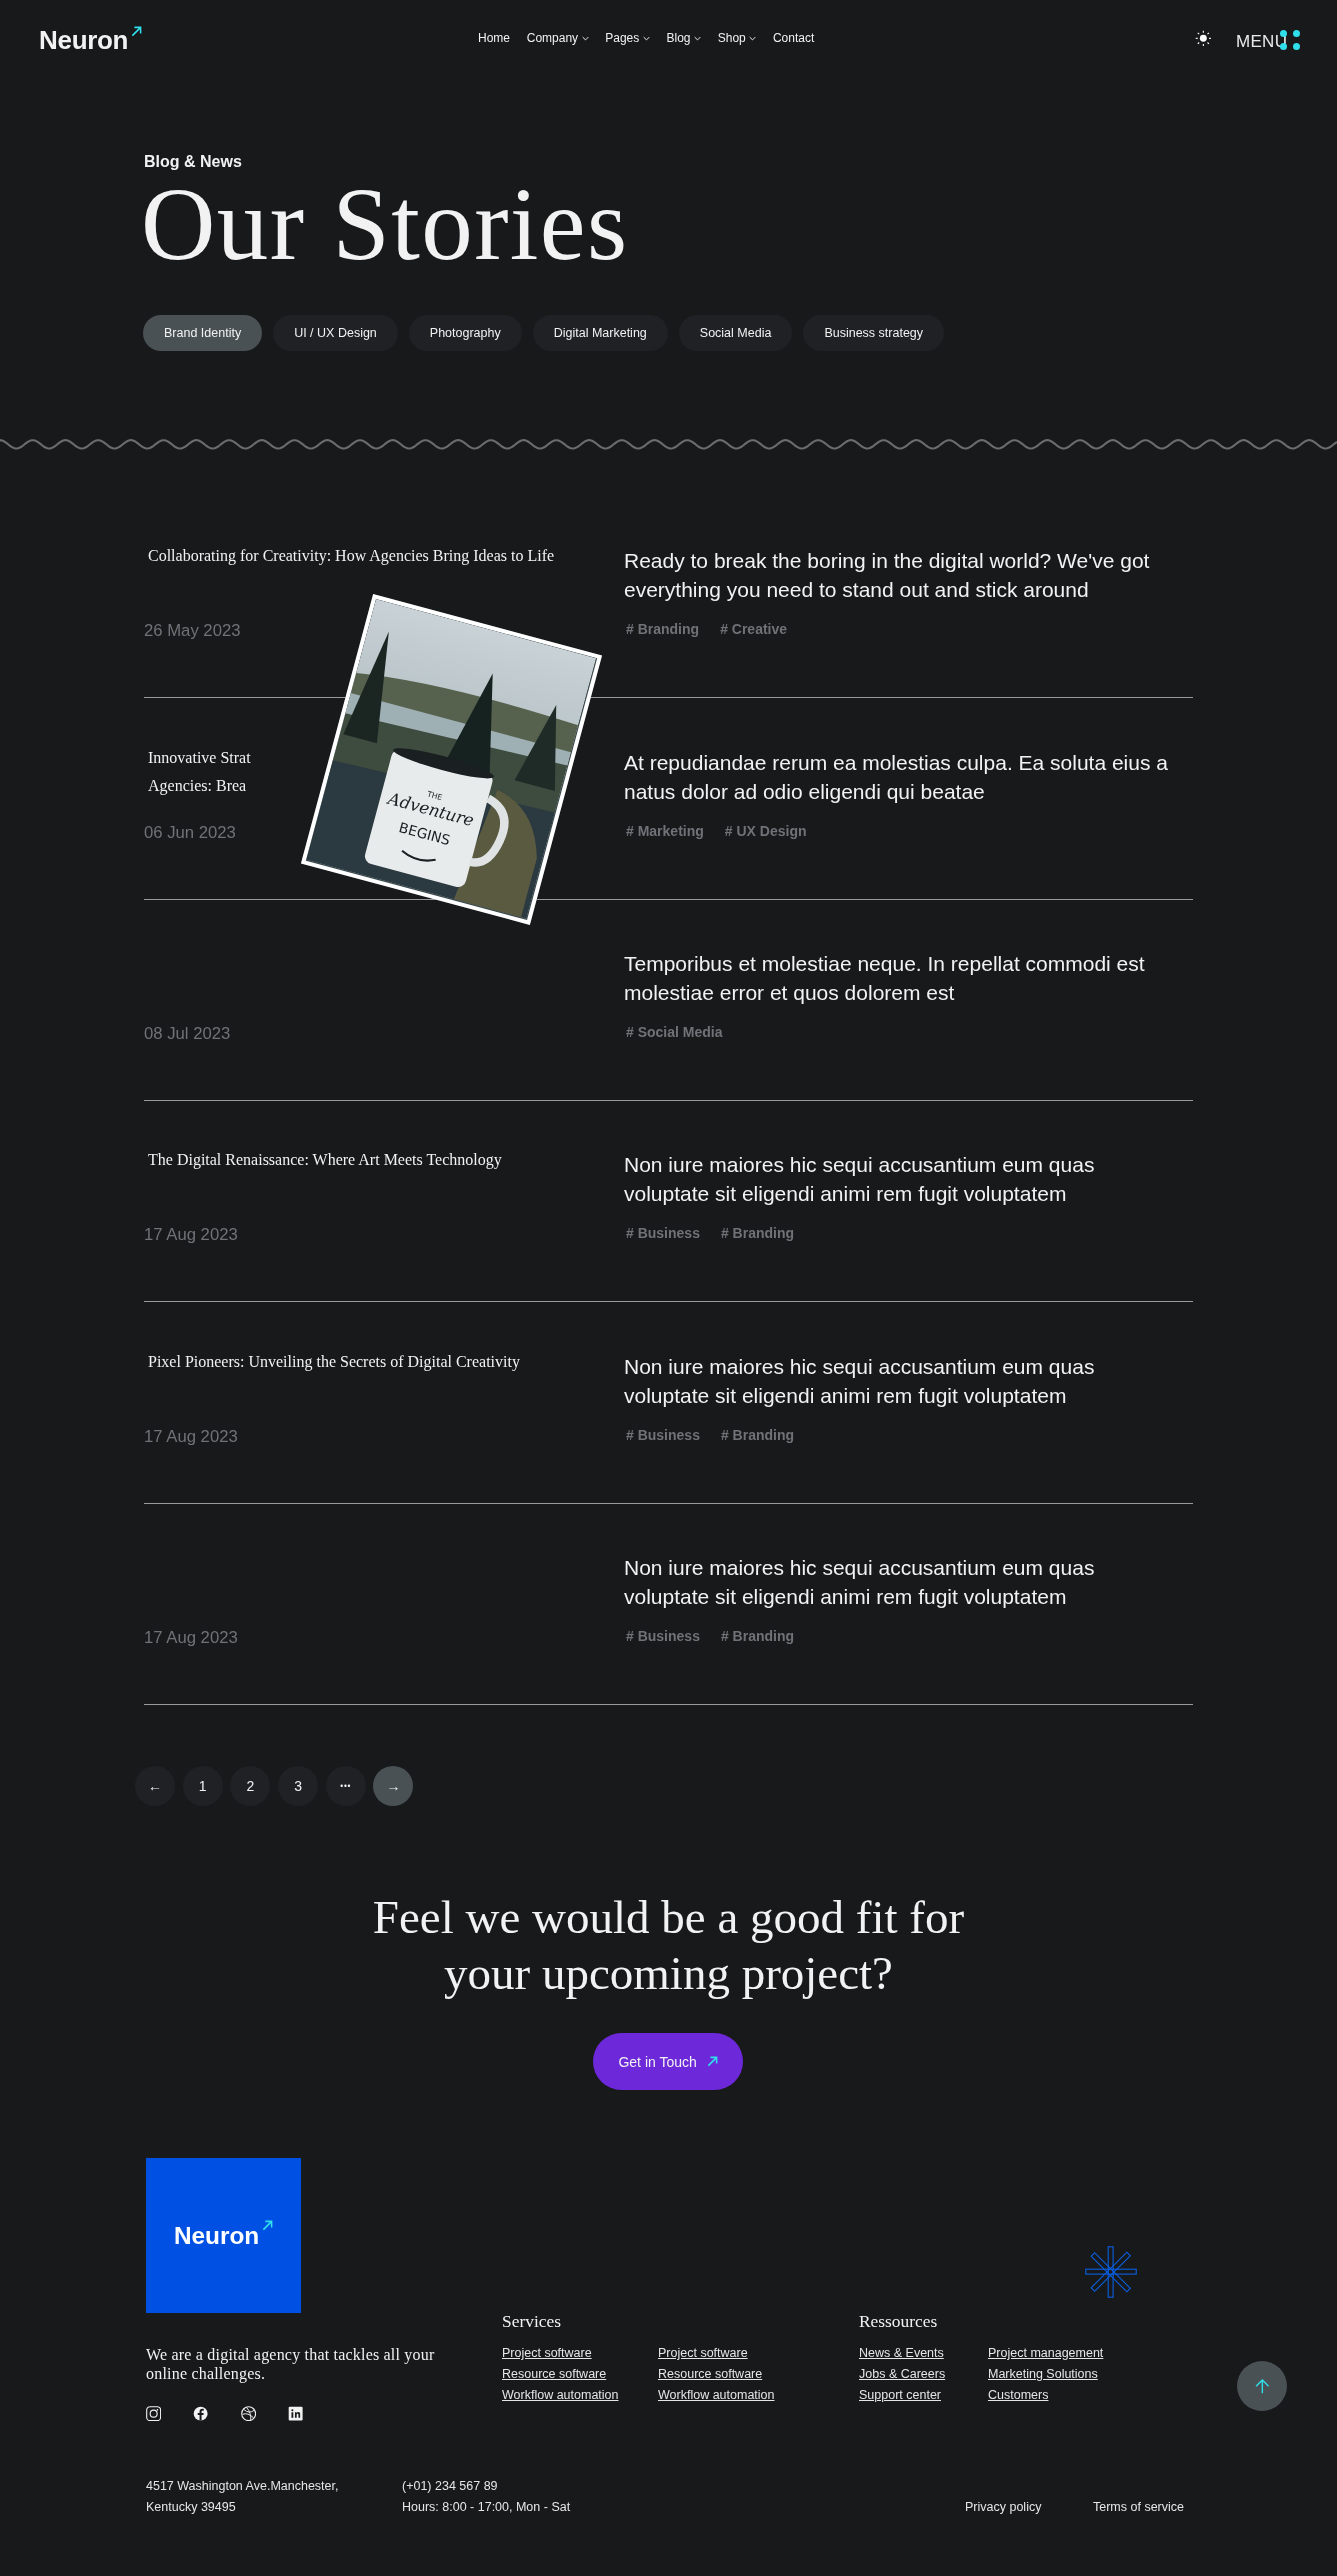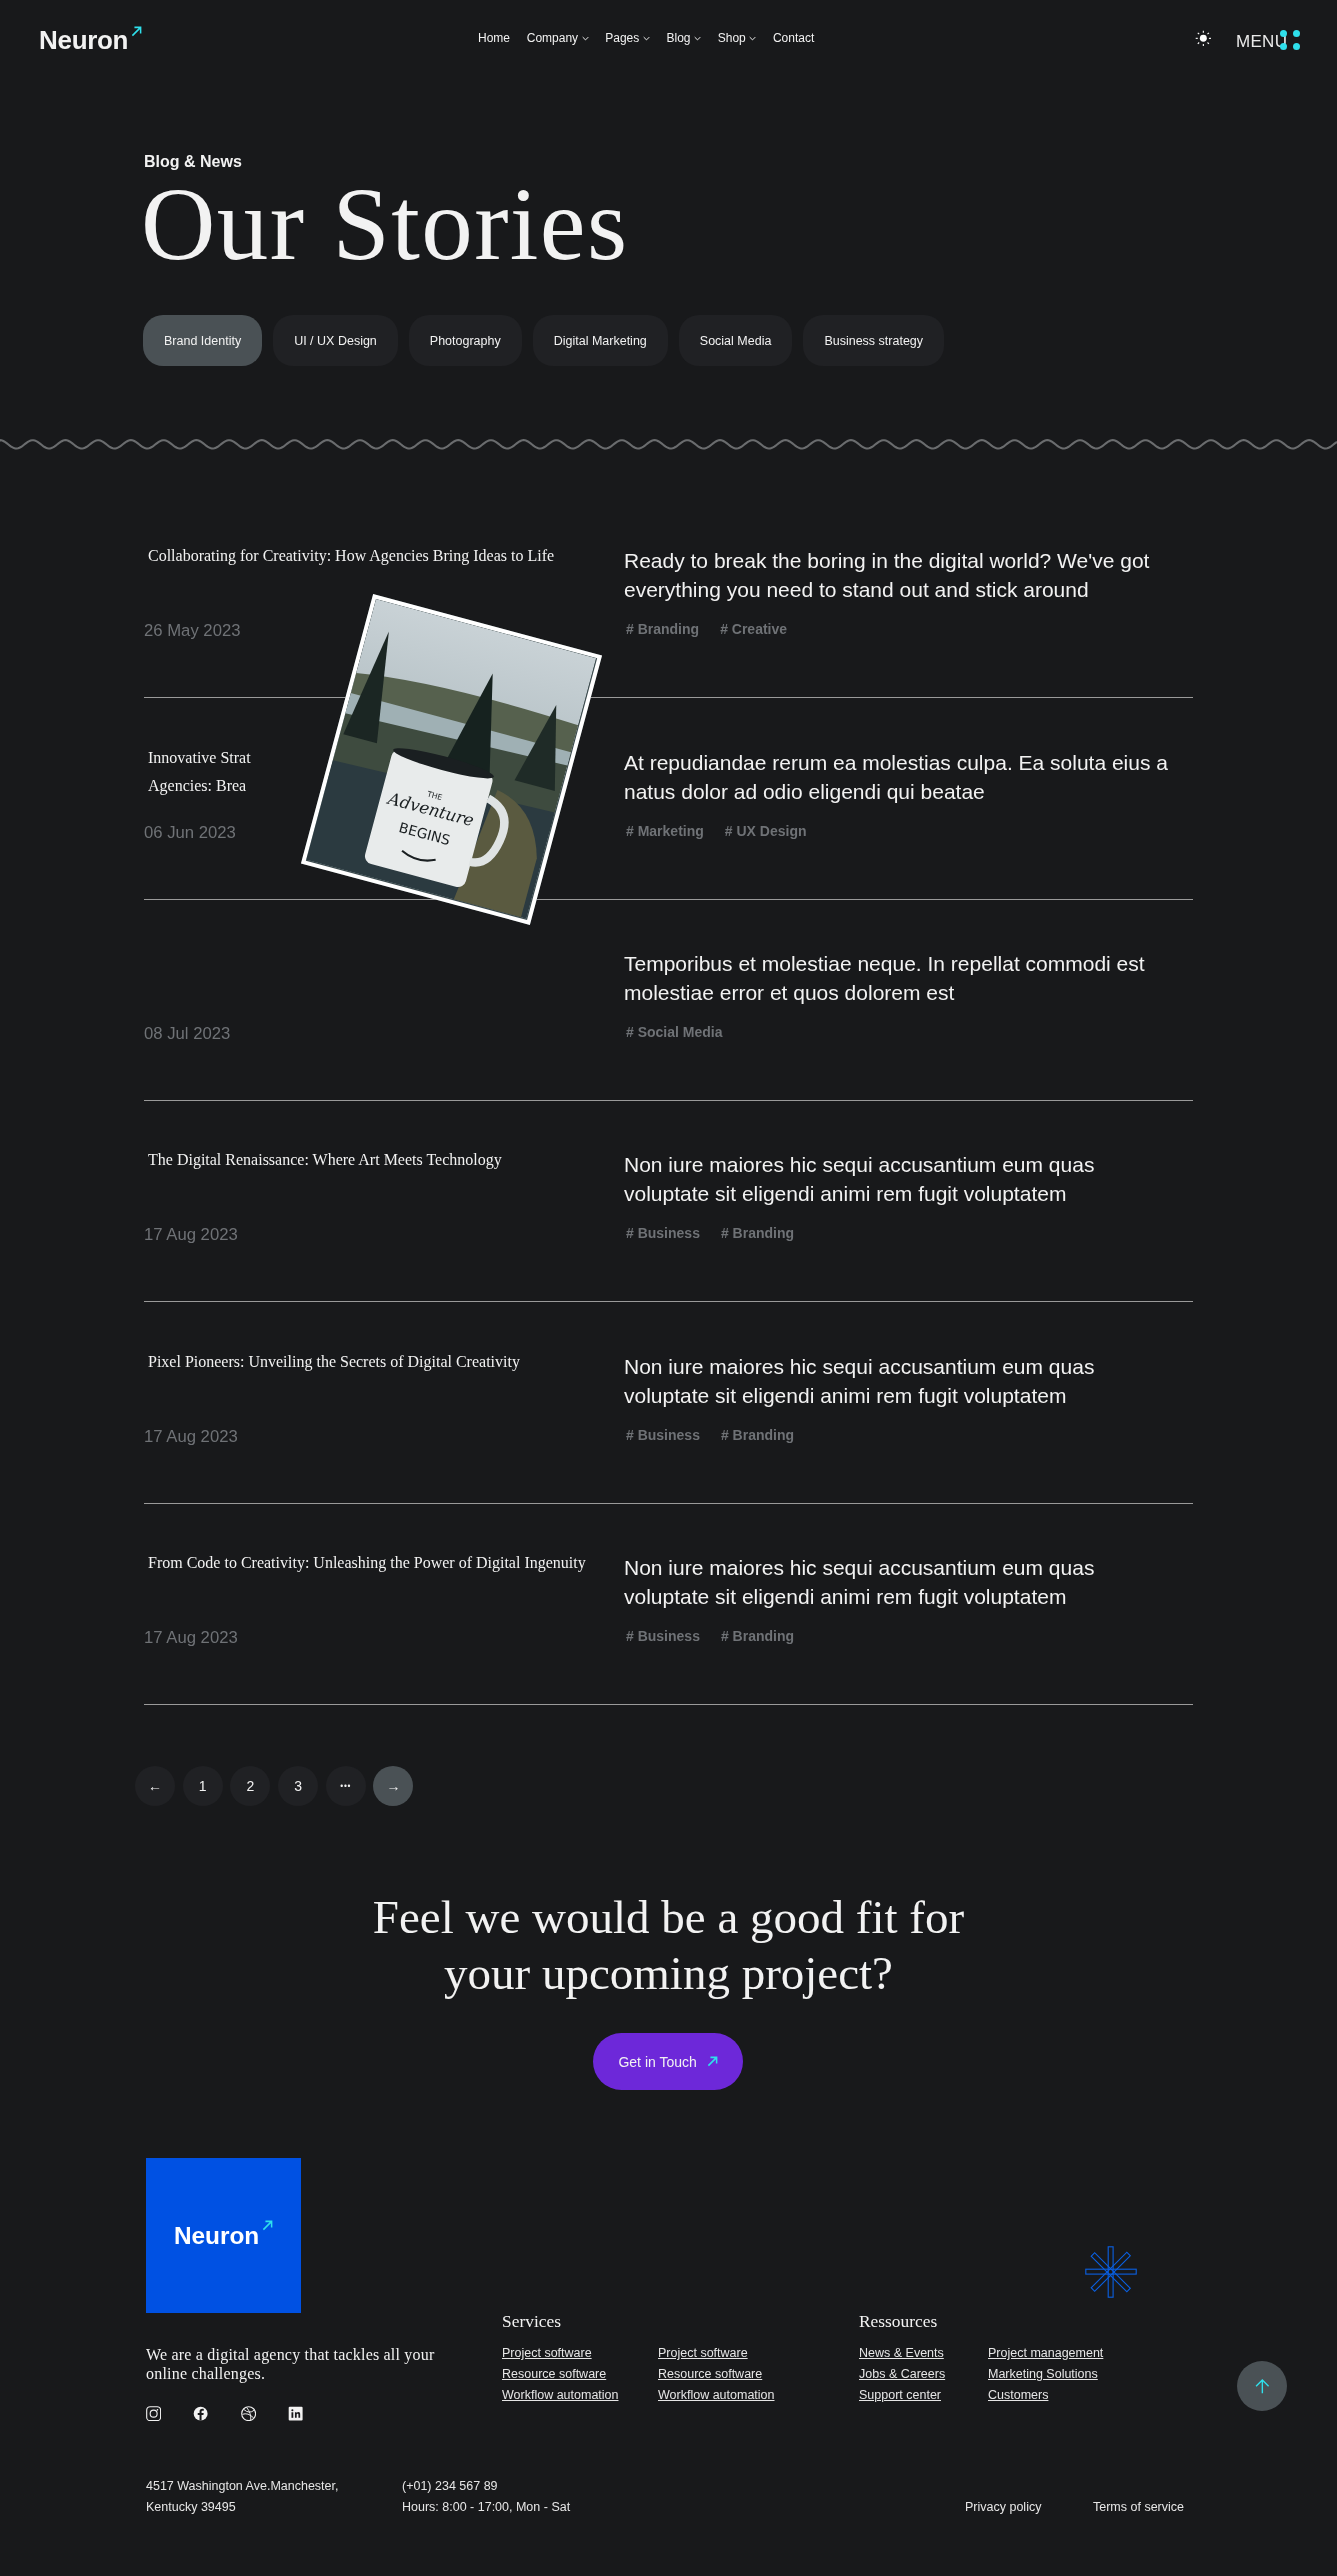--- a/index.html
+++ b/index.html
@@ -20,21 +20,21 @@
   .chev { width: 7px; height: 7px; }
   .sun { left: 1195px; top: 30px; width: 16.7px; height: 16.7px; }
   .menu-label { left: 1236px; top: 32px; font-size: 17px; color: #eaeaea; letter-spacing: 0.3px; }
   .dots { left: 1280px; top: 30px; width: 19.5px; height: 19.5px; display: grid; grid-template-columns: 7px 7px; gap: 5.6px; }
   .dots span { width: 7px; height: 7px; border-radius: 50%; background: #2fe0ec; }
 
   
   .eyebrow { left: 144px; top: 153px; font-size: 16px; font-weight: 700; color: #f2f2f2; }
   .hero-title { left: 141px; top: 173px; font-family: "Liberation Serif", serif; font-size: 103px; line-height: 1; letter-spacing: 1.4px; color: #f2f2f2; font-weight: 400; }
   .chips { left: 143px; top: 315px; display: flex; gap: 11px; }
-  .chip { height: 51px; padding: 4px 21px; border-radius: 20px; background: #202124; color: #f2f2f2; font-size: 12.5px; display: flex; align-items: center; cursor: pointer; }
+  .chip { height: 36px; padding: 4px 21px; border-radius: 20px; background: #202124; color: #f2f2f2; font-size: 12.5px; display: flex; align-items: center; cursor: pointer; }
   .chip.active { background: #4a5155; }
 
   .wave { left: 0; top: 436px; width: 1337px; height: 16.7px; }
 
   
   .article { position: absolute; left: 144px; width: 1049px; height: 201px; border-bottom: 1.4px solid #9a9a9a; }
   .a-title { position: absolute; left: 4px; top: 0; width: 446px; font-family: "Liberation Serif", serif; font-size: 16px; line-height: 28px; color: #f2f2f2; }
   .a-date { position: absolute; left: 0; top: 78px; font-size: 16.7px; color: #6f7276; }
   .a-excerpt { position: absolute; left: 480px; top: 5.6px; width: 557px; font-size: 21px; line-height: 29px; color: #f2f2f2; }
   .a-tags { position: absolute; left: 482px; top: 78px; display: flex; gap: 21px; font-size: 14px; color: #6f7276; font-weight: 700; }
@@ -189,21 +189,20 @@
   <div class="a-title" style="top:45px">Pixel Pioneers: Unveiling the Secrets of Digital Creativity</div>
   <div class="a-date" style="top:124px">17 Aug 2023</div>
   <div class="a-excerpt" style="top:49px">Non iure maiores hic sequi accusantium eum quas voluptate sit eligendi animi rem fugit voluptatem</div>
   <div class="a-tags" style="top:124px">
     <span class="a-tag"># Business</span>
     <span class="a-tag"># Branding</span>
   </div>
 </div>
 
 <div class="article" style="top:1504px">
-  <div class="a-title" style="top:45px">From Code to Creativity: Unleashing the Power of Digital Ingenuity</div>
   <div class="a-date" style="top:124px">17 Aug 2023</div>
   <div class="a-excerpt" style="top:49px">Non iure maiores hic sequi accusantium eum quas voluptate sit eligendi animi rem fugit voluptatem</div>
   <div class="a-tags" style="top:124px">
     <span class="a-tag"># Business</span>
     <span class="a-tag"># Branding</span>
   </div>
 </div>
 
 <div class="abs hover-img">
   <svg width="228" height="270" viewBox="0 0 328 388">

